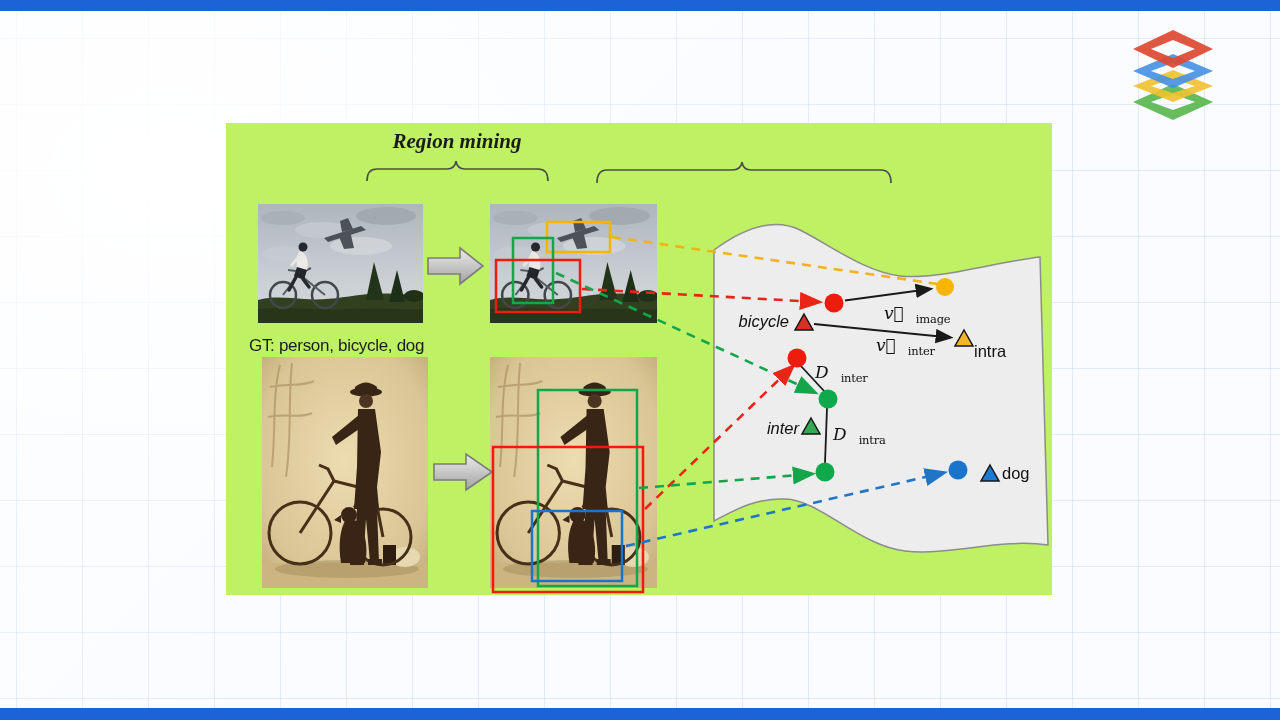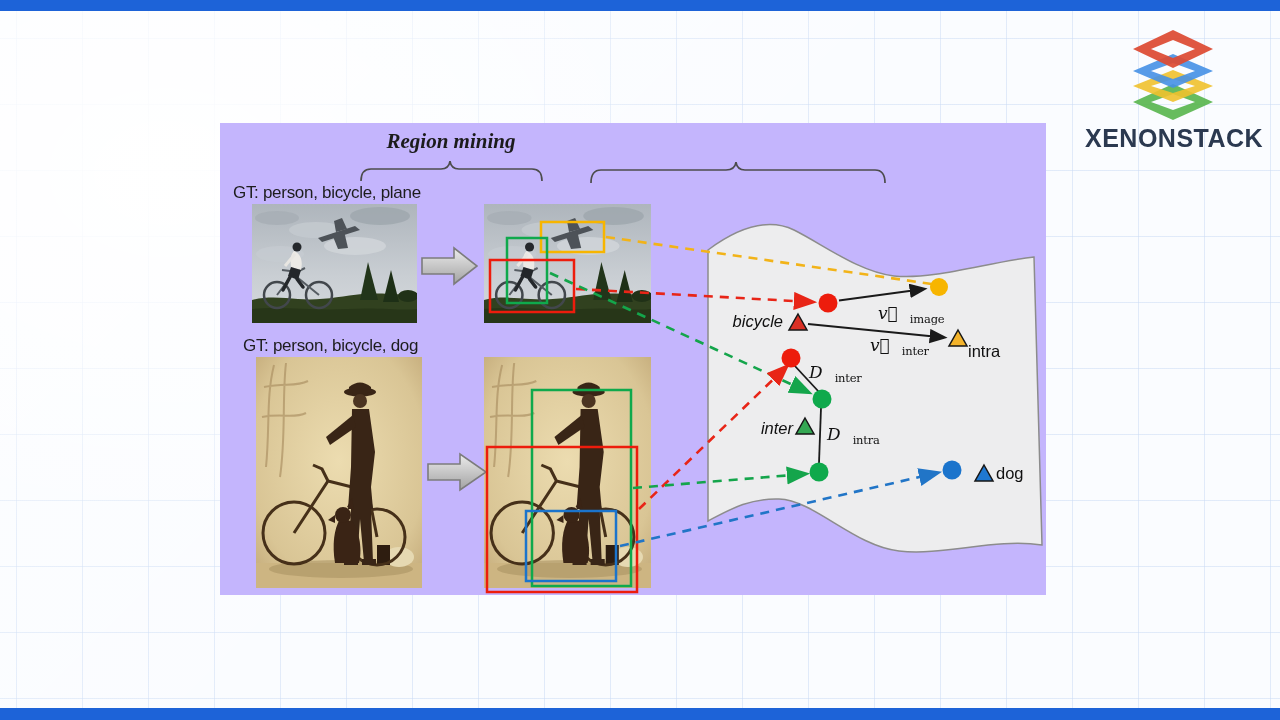--- a/index.html
+++ b/index.html
@@ -12,21 +12,21 @@
   .bg-wash{position:absolute;inset:0;
     background:radial-gradient(ellipse 720px 520px at 13% 24%, rgba(255,255,255,.97), rgba(255,255,255,0) 72%),
                linear-gradient(135deg, rgba(255,255,255,.5), rgba(255,255,255,0) 55%);}
   .bar-top{position:absolute;left:0;top:0;width:1280px;height:11px;}
   .bar-bottom{position:absolute;left:0;bottom:0;width:1280px;height:12px;}
 
   .logo{position:absolute;left:1085px;top:26px;width:176px;text-align:center;cursor:pointer;}
   .logo-mark{display:block;margin:0 auto;}
   .logo-text{margin-top:4px;font-size:25px;font-weight:700;letter-spacing:.5px;color:#2b3950;}
 
-  .panel{position:absolute;left:220px;top:123px;width:826px;height:472px;background:#c4b5fd;}
+  .panel{position:absolute;left:226px;top:123px;width:826px;height:472px;background:#bef264;}
   .panel svg.overlay{position:absolute;left:0;top:0;z-index:3;}
   .photo{position:absolute;z-index:2;}
 
   .txt{position:absolute;z-index:4;color:#161616;white-space:nowrap;}
   .title{font-family:"Liberation Serif",serif;font-style:italic;font-weight:700;
     font-size:21px;color:#1b1b1b;text-align:center;}
   .gt{font-size:17px;letter-spacing:-.3px;color:#1d1d1d;}
   .cls{font-size:16.5px;color:#101010;}
   .r{text-align:right;font-style:italic;}
   .math{font-family:"DejaVu Serif",serif;font-style:italic;font-size:17px;color:#111;}
@@ -42,21 +42,20 @@
 <div class="bar-top" style="background:#1d63d8"></div>
 <div class="bar-bottom" style="background:#1d63d8"></div>
 
 <div class="logo">
   <svg class="logo-mark" width="92" height="94" viewBox="0 0 92 94">
     <path d="M46,58 L86,76 L46,94 L6,76 Z M46,68 L68,76 L46,84 L24,76 Z" fill="#57b54c" fill-rule="evenodd" opacity=".9"></path>
     <path d="M46,44 L86,60 L46,76 L6,60 Z M46,53 L68,60 L46,67 L24,60 Z" fill="#f0c12e" fill-rule="evenodd" opacity=".9"></path>
     <path d="M46,28 L86,45 L46,62 L6,45 Z M46,37 L68,45 L46,53 L24,45 Z" fill="#4590e6" fill-rule="evenodd" opacity=".9"></path>
     <path d="M46,4 L86,23 L46,42 L6,23 Z M46,14 L68,23 L46,32 L24,23 Z" fill="#dd4a33" fill-rule="evenodd" opacity=".93"></path>
   </svg>
-  <div class="logo-text">XENONSTACK</div>
 </div>
 
 <div class="panel">
 
   <svg width="0" height="0" style="position:absolute">
     <defs>
       <linearGradient id="sky" x1="0" y1="0" x2="0" y2="1">
         <stop offset="0" stop-color="#aeb5bc"></stop>
           <stop offset=".6" stop-color="#c9ced3"></stop>
           <stop offset="1" stop-color="#d6dadd"></stop>
@@ -195,21 +194,20 @@
     <circle cx="732" cy="347" r="9.5" fill="#1b74cc"></circle>
 
     <polygon points="578,191 587,207 569,207" fill="#d93025" stroke="#161616" stroke-width="1.5"></polygon>
     <polygon points="738,207 747,223 729,223" fill="#f3b32b" stroke="#161616" stroke-width="1.5"></polygon>
     <polygon points="585,295 594,311 576,311" fill="#34a853" stroke="#161616" stroke-width="1.5"></polygon>
     <polygon points="764,342 773,358 755,358" fill="#1f78d1" stroke="#161616" stroke-width="1.5"></polygon>
   </svg>
 
   <div class="txt title" style="left:131px;top:6px;width:200px">Region mining</div>
 
-  <div class="txt gt" style="left:13px;top:60px">GT: person, bicycle, plane</div>
   <div class="txt gt" style="left:23px;top:213px">GT: person, bicycle, dog</div>
 
   <div class="txt cls r" style="left:495px;top:189px;width:68px">bicycle</div>
   <div class="txt cls r" style="left:505px;top:296px;width:68px">inter</div>
   <div class="txt cls" style="left:748px;top:219px">intra</div>
   <div class="txt cls" style="left:776px;top:341px">dog</div>
 
   <div class="txt math" style="left:658px;top:180px"><span>v⃗</span><sub>image</sub></div>
   <div class="txt math" style="left:650px;top:212px"><span>v⃗</span><sub>inter</sub></div>
   <div class="txt math" style="left:589px;top:239px"><span>D</span><sub>inter</sub></div>

